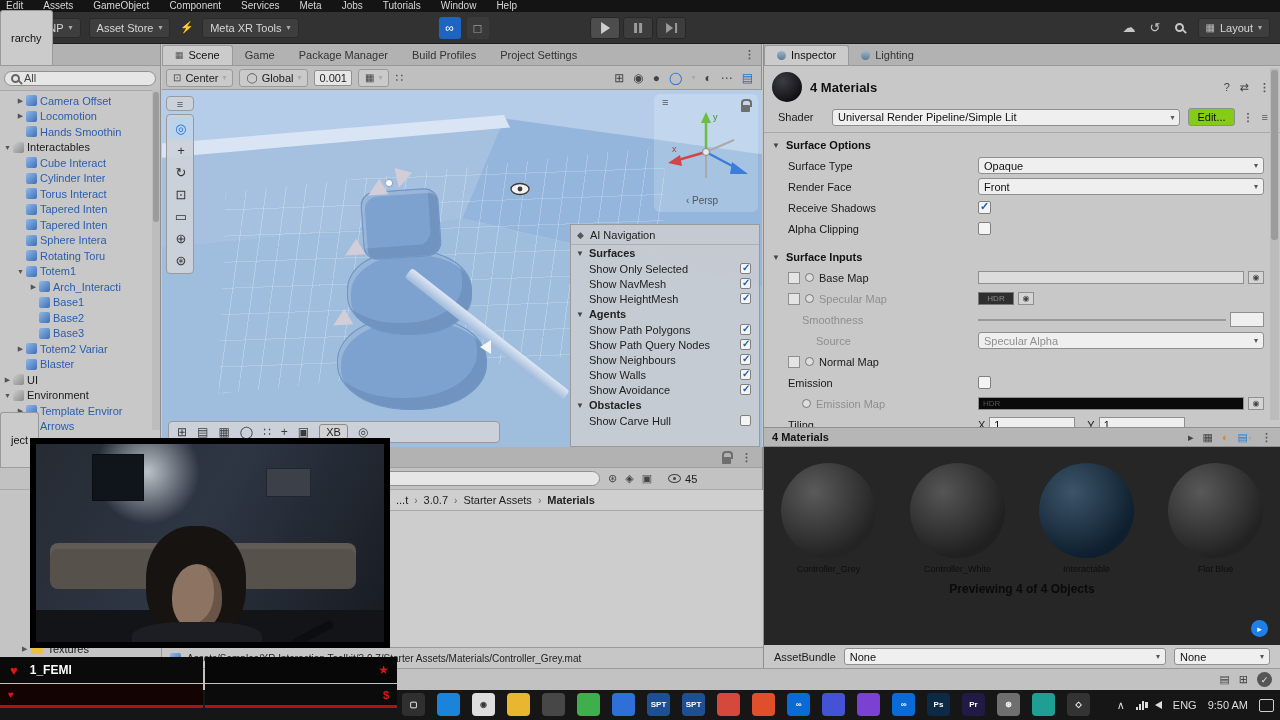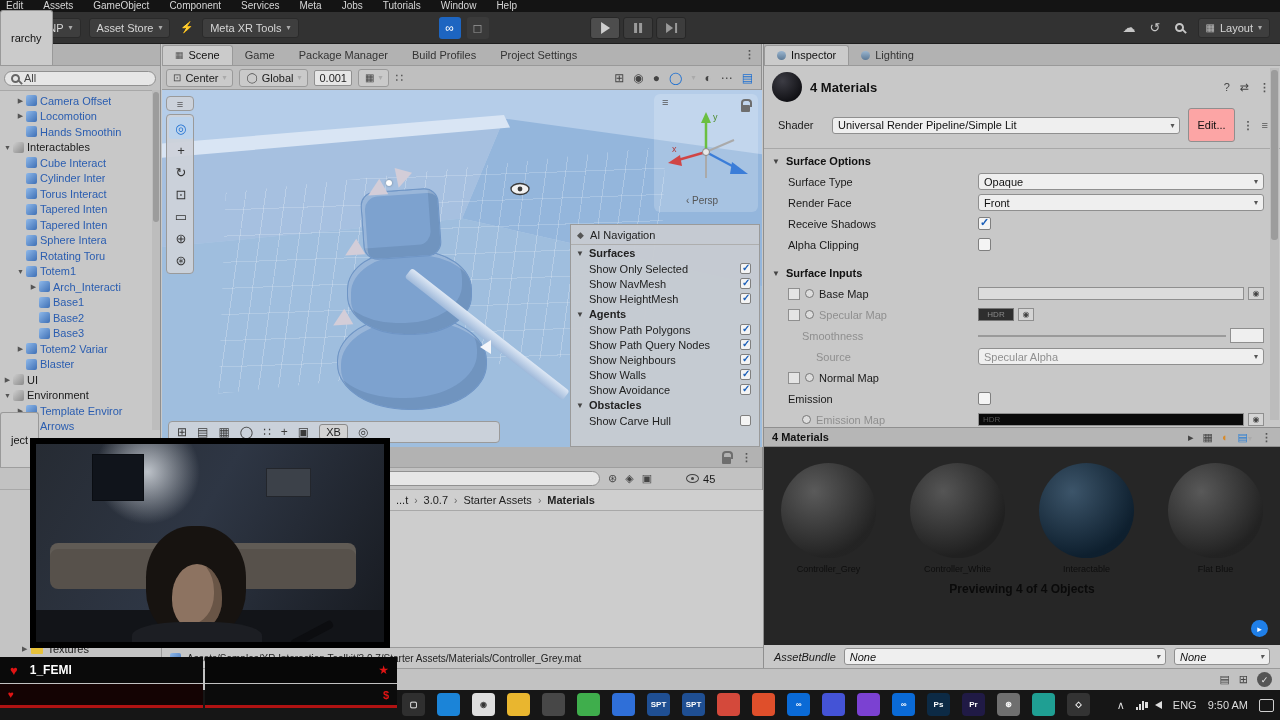--- a/index.html
+++ b/index.html
@@ -149,21 +149,21 @@
   .cubeicon{width:11px;height:11px;border-radius:2px;background:linear-gradient(135deg,#8fb9ea,#3e6fb5);flex-shrink:0;}
 
   
   #inspector{position:absolute;left:763px;top:44px;width:517px;height:624px;background:#c8c8c8;border-left:1px solid #8f8f8f;}
   #insp-header{display:flex;align-items:center;gap:8px;padding:6px 10px 4px 8px;}
   #insp-ball{width:30px;height:30px;border-radius:50%;background:radial-gradient(circle at 35% 30%,#3c3c44,#101014 75%);}
   #insp-title{font-weight:bold;font-size:13px;color:#111;}
   #insp-header-right{margin-left:auto;display:flex;gap:10px;color:#444;}
   #shader-row{display:flex;align-items:center;gap:8px;padding:2px 12px 6px 14px;border-bottom:1px solid #a8a8a8;}
   #shader-dd{flex:1;}
-  .btn{background:#fca5a5;border:1px solid #8f8f8f;border-radius:3px;height:17px;padding:16px 8px;display:flex;align-items:center;color:#111;}
+  .btn{background:#84cc16;border:1px solid #8f8f8f;border-radius:3px;height:17px;padding:8px 8px;display:flex;align-items:center;color:#111;}
   .fold{display:flex;align-items:center;gap:6px;padding:6px 6px 4px 8px;font-weight:bold;color:#111;}
   .fold .tri{font-size:8px;color:#444;font-weight:normal;}
   .irow{display:flex;align-items:center;padding:0 16px 0 24px;height:21px;gap:4px;}
   .ilabel{width:186px;color:#1a1a1a;flex-shrink:0;display:flex;align-items:center;gap:5px;}
   .ilabel.ind{padding-left:14px;}
   .gray{color:#8f8f8f;}
   .ictrl{flex:1;display:flex;align-items:center;gap:4px;}
   .slot{width:12px;height:12px;border:1px solid #8f8f8f;background:#e4e4e4;flex-shrink:0;}
   .dotc{width:9px;height:9px;border:1px solid #777;border-radius:50%;background:#ddd;flex-shrink:0;}
   .colorfield{flex:1;height:13px;background:#dcdcdc;border:1px solid #8f8f8f;}
@@ -183,21 +183,21 @@
   .phicon.orange{color:#d88a2a;}
   .phicon.blue{color:#2d7fd3;}
   #preview-area{position:absolute;left:0;top:403px;width:516px;height:198px;background:#262626;}
   #mat-row{display:flex;justify-content:space-around;padding-top:16px;}
   .mat{width:118px;display:flex;flex-direction:column;align-items:center;}
   .matball{width:95px;height:95px;border-radius:50%;}
   .matlabel{margin-top:6px;font-size:9px;color:#0e0e0e;}
   #preview-status{text-align:center;margin-top:8px;font-weight:bold;color:#0a0a0a;font-size:12px;}
   #notif-bubble{position:absolute;right:12px;bottom:8px;width:17px;height:17px;border-radius:50%;background:#1f7fe8;
     color:#fff;display:flex;align-items:center;justify-content:center;font-size:9px;}
-  #bundle-row{position:absolute;left:0;top:601px;width:516px;height:23px;display:flex;align-items:center;gap:8px;padding:0 10px;font-style:italic;}
+  #bundle-row{position:absolute;left:0;top:601px;width:516px;height:23px;display:flex;align-items:center;gap:8px;padding:0 10px;}
   #bundle-dd1{flex:1;}
   #bundle-dd2{width:96px;}
 
   
   #statusbar{position:absolute;left:0;top:668px;width:1280px;height:22px;background:#c2c2c2;border-top:1px solid #9a9a9a;}
   #status-right{position:absolute;right:8px;top:3px;display:flex;gap:9px;align-items:center;color:#444;}
   .ccirc{width:15px;height:15px;border-radius:50%;background:#555;color:#eee;display:flex;align-items:center;justify-content:center;font-size:9px;}
   #taskbar{position:absolute;left:0;top:690px;width:1280px;height:30px;background:#161616;z-index:10;}
   #task-icons{position:absolute;left:402px;top:3px;display:flex;gap:12px;}
   .ticon{width:23px;height:23px;border-radius:4px;display:flex;align-items:center;justify-content:center;
@@ -623,21 +623,21 @@
         <span class="dots">⋮</span>
       </div>
     </div>
     <div id="p-search">
       <div class="sfield" style="flex:none;width:266px;">
         <span class="mag dark"></span>
       </div>
       <span class="picon">⊛</span>
       <span class="picon">◈</span>
       <span class="picon">▣</span>
-      <span style="margin-left:26px;display:flex;align-items:center;gap:4px;">
+      <span style="margin-left:8px;display:flex;align-items:center;gap:4px;">
         <span class="eye"></span>
         <span>45</span>
       </span>
     </div>
     <div id="p-leftcol">
       <div id="p-folder-row">
         <span style="font-size:7px;color:#555;">▶</span>
         <span class="foldericon"></span>
         <span>Textures</span>
       </div>

